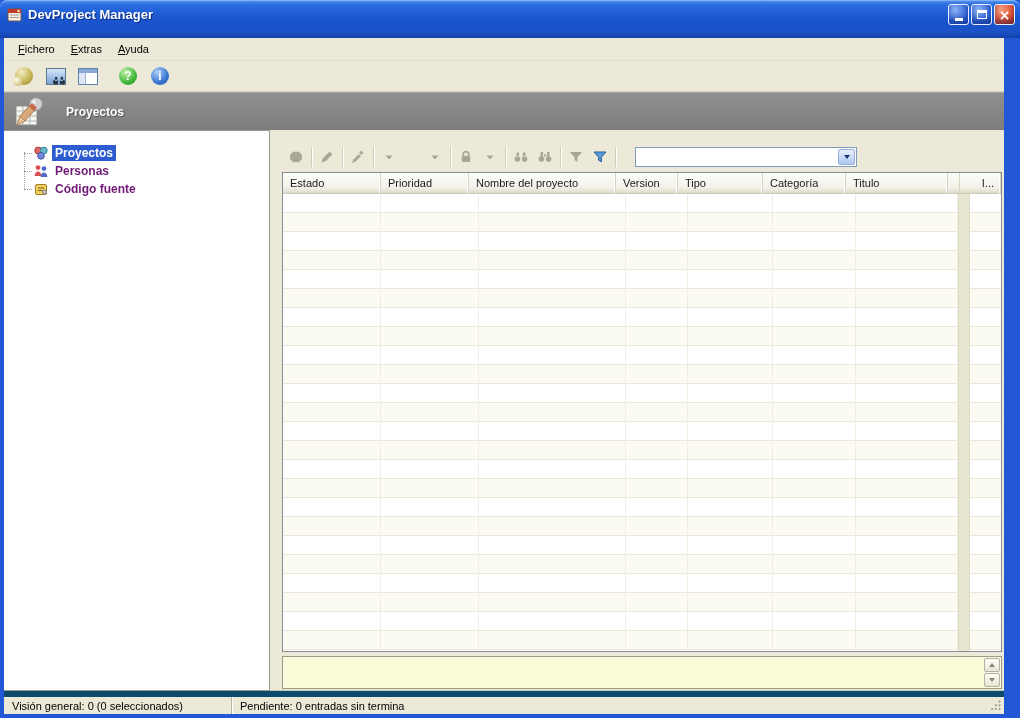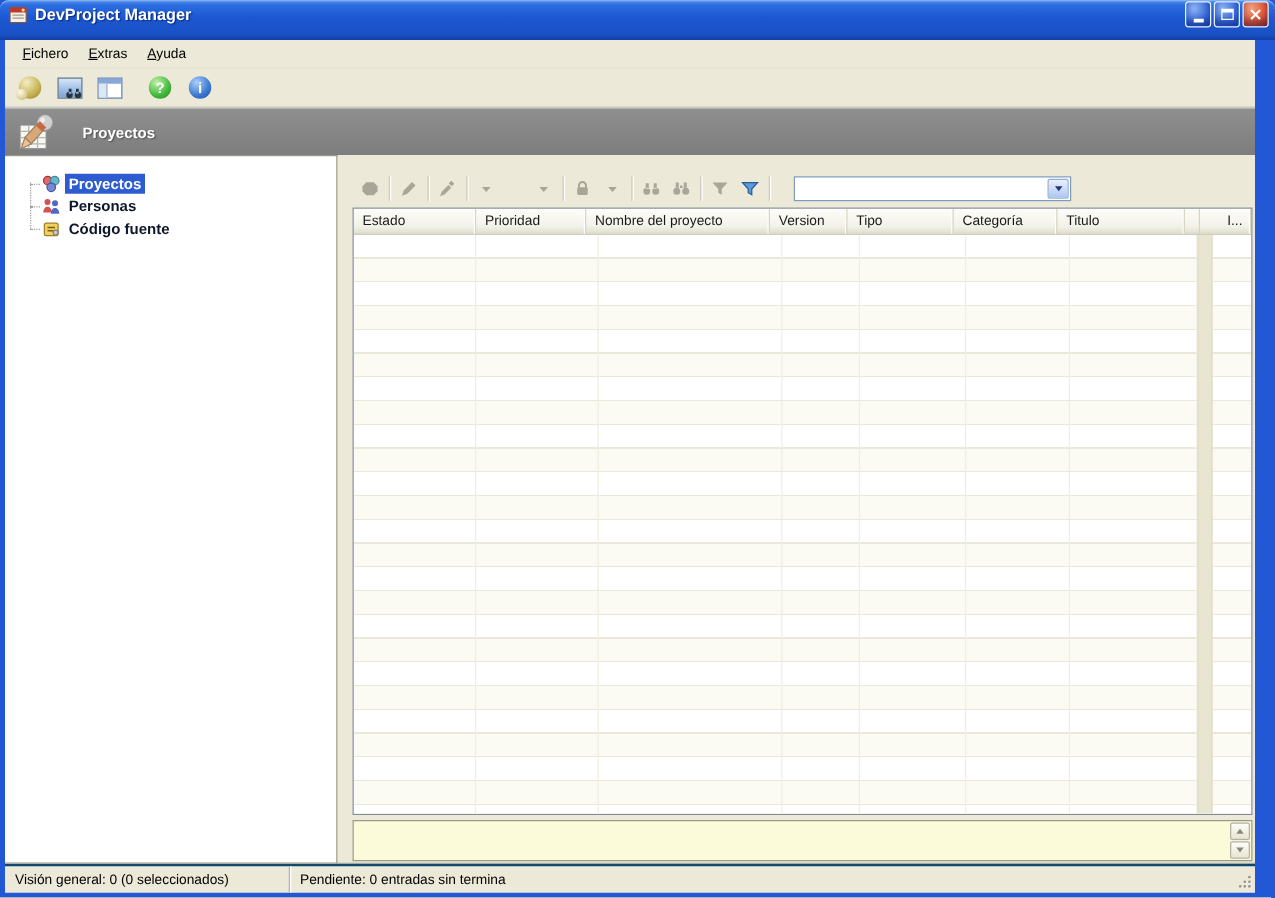--- a/index.html
+++ b/index.html
@@ -3,21 +3,21 @@
 <meta charset="utf-8">
 <style>
   html,body{margin:0;padding:0;background:#d4d0c8;}
   *{box-sizing:border-box;}
   body{width:1020px;height:718px;font-family:"Liberation Sans",sans-serif;}
 
   .window{width:1020px;height:718px;display:flex;flex-direction:column;
     background:#2257d6;overflow:hidden;}
 
   
-  .titlebar{height:32px;flex:none;display:flex;align-items:center;
+  .titlebar{height:38px;flex:none;display:flex;align-items:center;
     border-radius:7px 7px 0 0;padding:0 5px 9px 7px;
     background:linear-gradient(180deg,#5a96f0 0%,#2c6ee2 12%,#1b57d0 45%,#1a51c6 85%,#1240a8 100%);
     box-shadow:inset 0 1px 0 #7fb0f4;}
   .title-text{color:#fff;font-weight:bold;font-size:13px;margin-left:5px;
     text-shadow:1px 1px 1px #0a2a80;flex:1;white-space:nowrap;}
   .app-icon{width:16px;height:16px;display:inline-block;flex:none;}
   .win-controls{display:flex;gap:2px;}
   .wbtn{width:21px;height:21px;border:1px solid #e8f0ff;border-radius:3px;
     display:flex;align-items:center;justify-content:center;flex:none;
     box-shadow:inset 0 -5px 5px rgba(0,20,90,.35);}
@@ -67,21 +67,21 @@
   
   .main{flex:1;display:flex;min-height:0;background:#ece9d8;}
   .sidebar{width:266px;flex:none;background:#fff;border:1px solid #9a9a8c;
     border-left:none;padding-top:13px;overflow:hidden;position:relative;}
   .tree{position:relative;padding-left:12px;}
   .tree::before{content:'';position:absolute;left:20px;top:8px;height:37px;
     border-left:1px dotted #a0a0a0;}
   .tree-item{display:flex;align-items:center;height:18px;cursor:default;position:relative;}
   .tree-stub{width:8px;height:0;border-top:1px dotted #a0a0a0;margin:0 1px 0 8px;flex:none;}
   .tree-ico{width:16px;height:16px;flex:none;margin-right:3px;}
-  .tree-label{font-size:12px;font-weight:bold;color:#0f172a;padding:1px 3px;white-space:nowrap;}
+  .tree-label{font-size:12px;font-weight:bold;color:#701a75;padding:1px 3px;white-space:nowrap;}
   .tree-item.selected .tree-label{background:#2d5cd0;color:#fff;}
   .splitter{width:12px;flex:none;background:#ece9d8;cursor:ew-resize;}
   .content{flex:1;display:flex;flex-direction:column;min-width:0;padding:12px 2px 2px 0;}
 
   
   .list-toolbar{height:30px;flex:none;display:flex;align-items:center;padding-left:2px;}
   .lt-btn{width:24px;height:20px;display:flex;align-items:center;justify-content:center;flex:none;}
   .lt-sep{width:1px;height:20px;background:#cfcbb8;box-shadow:1px 0 0 #fff;margin:0 3px;flex:none;}
   .lt-wide-gap{width:22px;flex:none;}
   .combo{margin-left:16px;width:222px;height:20px;background:#fff;
@@ -118,21 +118,21 @@
     display:flex;flex-direction:column;justify-content:space-between;background:#f4f3e6;}
   .mini-btn{height:14px;background:linear-gradient(180deg,#fdfdf8,#e8e5d4);
     border:1px solid #b4b1a0;border-radius:2px;display:flex;align-items:center;justify-content:center;}
   .tri-up{width:0;height:0;border-left:3px solid transparent;border-right:3px solid transparent;
     border-bottom:4px solid #8a8778;}
   .tri-down{width:0;height:0;border-left:3px solid transparent;border-right:3px solid transparent;
     border-top:4px solid #8a8778;}
 
   
   .statusbar{height:23px;flex:none;display:flex;align-items:stretch;background:#ece9d8;
-    border-top:2px solid #0c4a6e;box-shadow:0 -1px 0 #c8c5b2;font-size:11px;color:#000;}
+    border-top:6px solid #0c4a6e;box-shadow:0 -1px 0 #c8c5b2;font-size:11px;color:#000;}
   .status-cell{display:flex;align-items:center;padding:0 8px;white-space:nowrap;overflow:hidden;}
   .status-left{width:228px;flex:none;border-right:1px solid #b8b5a4;box-shadow:1px 0 0 #fff;}
   .status-right{flex:1;}
   .grip{width:16px;flex:none;display:flex;align-items:flex-end;justify-content:flex-end;padding:2px;}
 </style>
 </head>
 <body>
 
 <div class="window">
 

